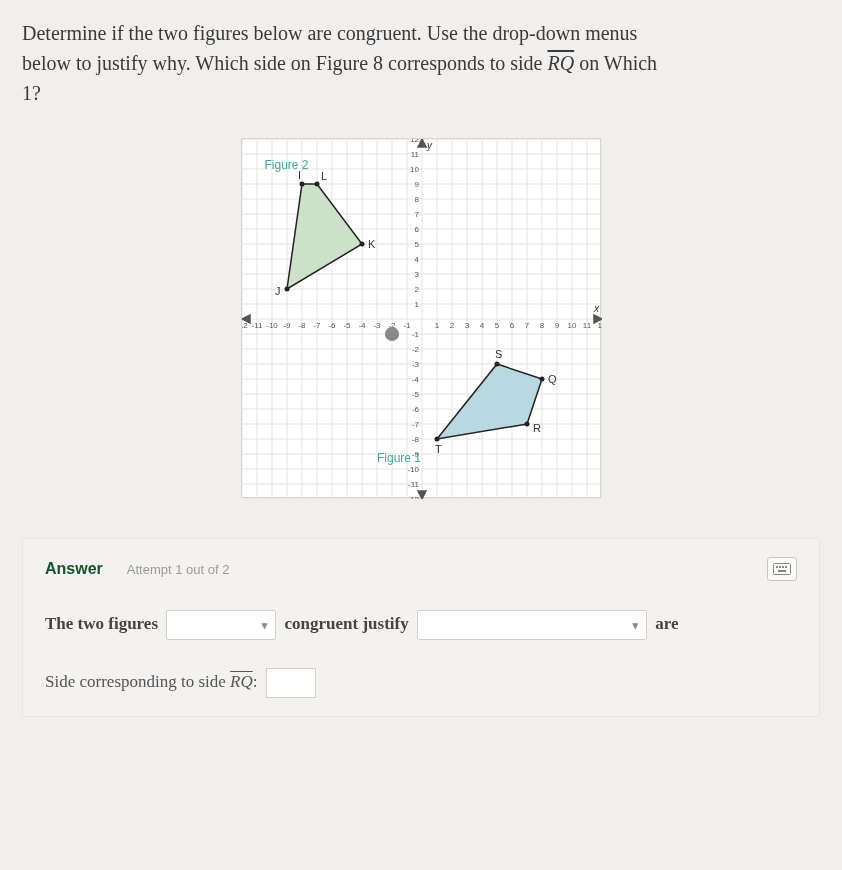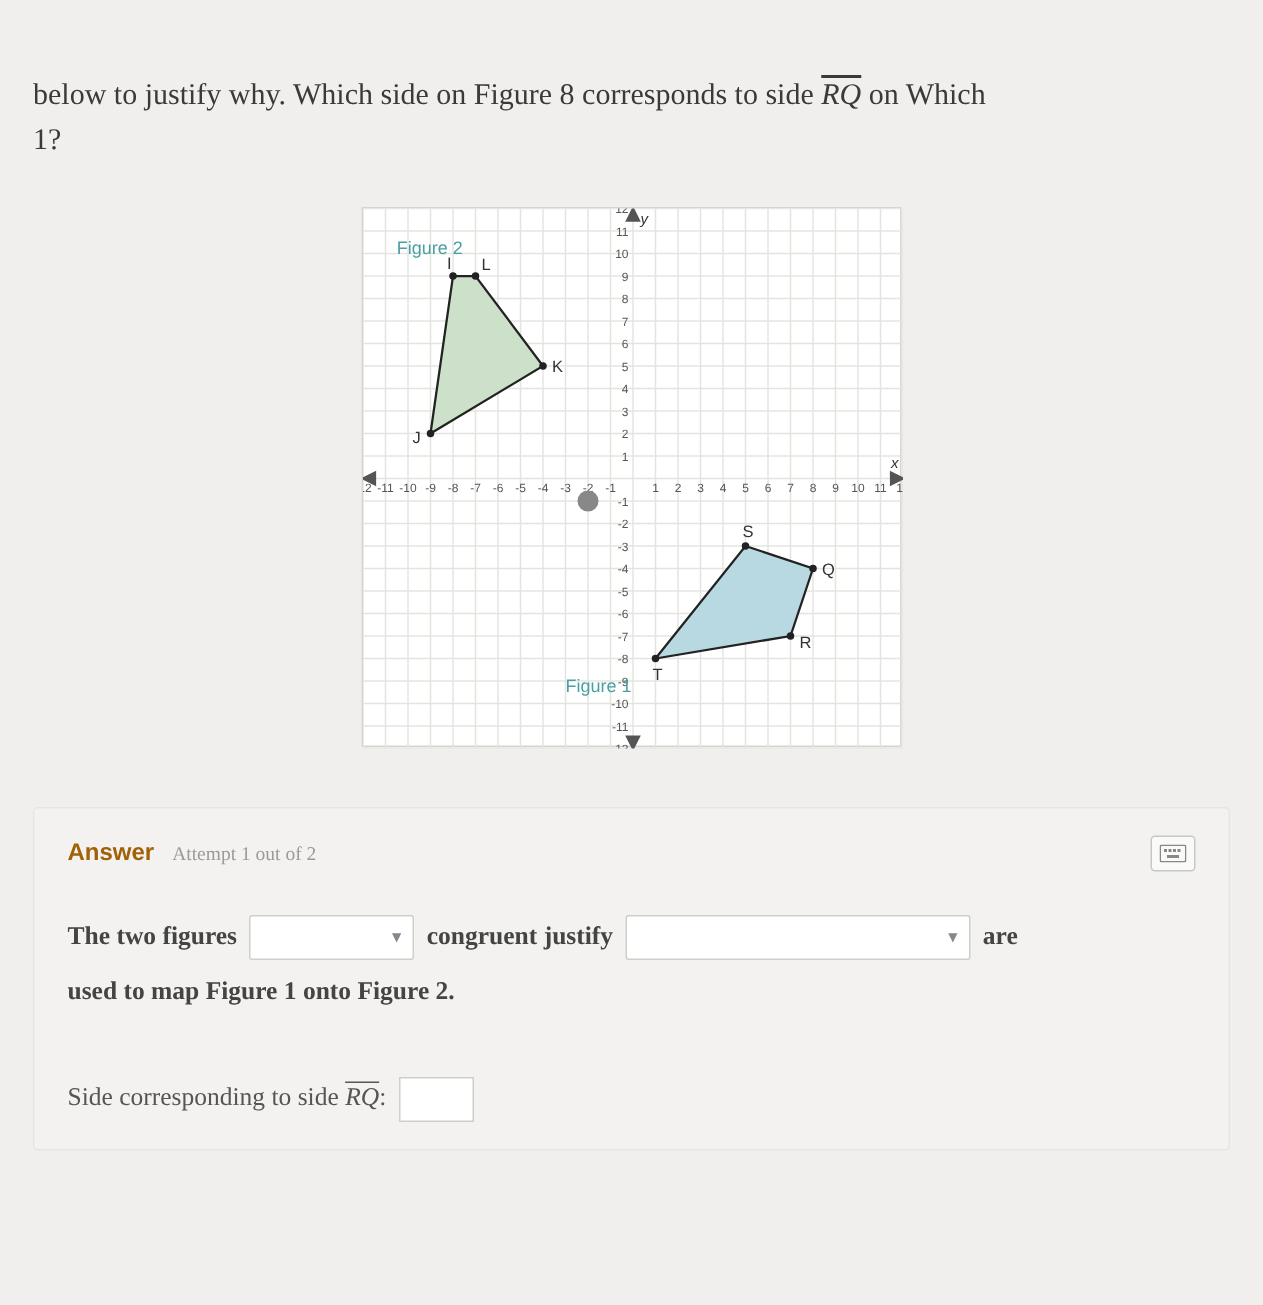--- a/index.html
+++ b/index.html
@@ -48,22 +48,22 @@
     margin-top: 30px;
   }
   .answer-header {
     font-size: 16px;
     color: #555;
     margin-bottom: 24px;
     display: flex;
     align-items: center;
     justify-content: space-between;
   }
-  .answer-header .lbl { font-weight: 700; color: #a16207; margin-right: 8px; font-family: Arial, sans-serif; }
-  .answer-header .att { color: #9b9b96; font-size: 13px; font-family: Liberation Serif, serif; }
+  .answer-header .lbl { font-weight: 700; color: #14532d; margin-right: 20px; font-family: Arial, sans-serif; }
+  .answer-header .att { color: #9b9b96; font-size: 13px; font-family: Liberation Sans, sans-serif; }
   .keypad {
     width: 30px;
     height: 24px;
     border: 1px solid #c8c8c2;
     border-radius: 3px;
     background: #fafaf8;
     display: flex;
     align-items: center;
     justify-content: center;
   }
@@ -88,39 +88,39 @@
   .dd.wide { min-width: 230px; }
   .dd .chev {
     position: absolute;
     right: 8px;
     top: 50%;
     transform: translateY(-50%);
     color: #888;
     font-size: 11px;
   }
   .side-row {
-    margin-top: 38px;
+    margin-top: 26px;
     font-size: 17px;
     color: #555;
   }
   .box-input {
     display: inline-block;
     width: 50px;
     height: 30px;
     background: #fff;
     border: 1px solid #cfcfc9;
     vertical-align: middle;
     margin-left: 4px;
   }
 </style>
 </head>
 <body>
 
 <div class="question">
-  <br>
+  <span>Determine if the two figures below are congruent. Use the drop-down menus</span><br>
   <span>below to justify why. Which side on Figure 8 corresponds to side </span><span class="overline">RQ</span><span> on Which</span><br>
   <span>1?</span>
 </div>
 
 <div class="chart-wrap">
   <div class="chart">
     <svg width="360" height="360" viewBox="0 0 360 360">
       <g class="grid" id="gridlines">
           <line class="gl" x1="0" x2="0" y1="0" y2="360"></line>
           <line class="gl" x1="0" x2="360" y1="360" y2="360"></line>
@@ -280,20 +280,19 @@
       </svg>
     </div>
   </div>
 
   <div class="sentence">
     <span>The two figures</span>
     <span class="dd"><span class="chev">▾</span></span>
     <span>congruent justify</span>
     <span class="dd wide"><span class="chev">▾</span></span>
     <span>are</span><br>
-    <span>used to map Figure 1 onto Figure 2.</span>
   </div>
 
   <div class="side-row">
     <span>Side corresponding to side </span><span class="overline">RQ</span><span>:</span>
     <span class="box-input"></span>
   </div>
 </div>
 
 </body></html>

